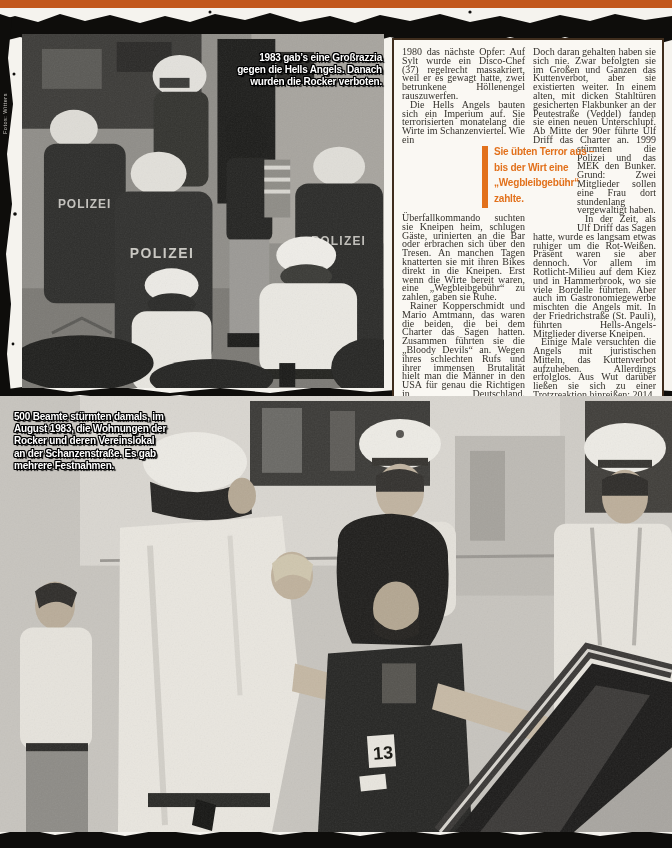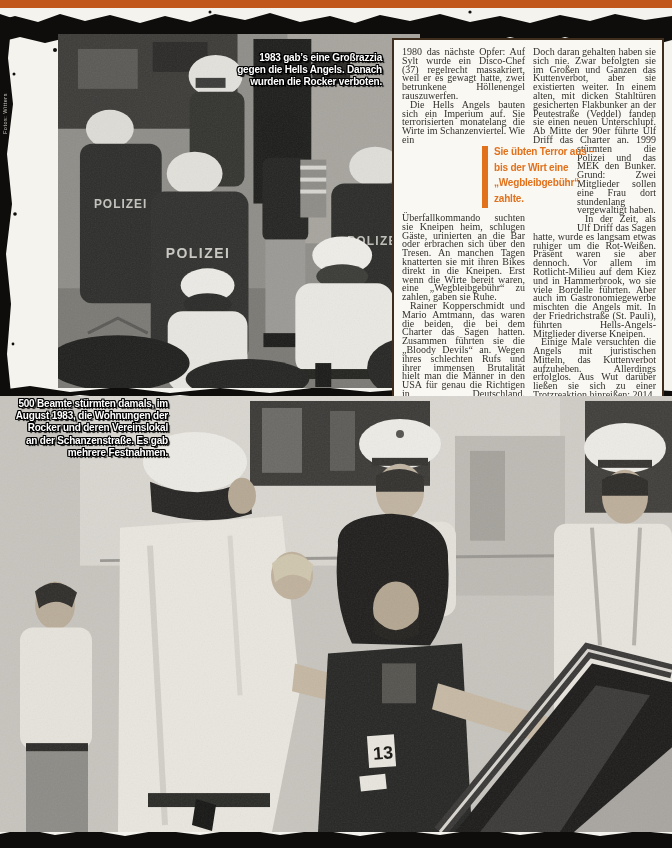--- a/index.html
+++ b/index.html
@@ -12,32 +12,32 @@
   .top-bar{position:absolute;left:0;top:0;width:672px;height:8px;background:#c2571c;}
   
   .torn{position:absolute;pointer-events:none;}
   .torn-top{left:0;top:10px;width:672px;height:44px;}
   .torn-mid{left:0;top:384px;width:672px;height:20px;}
   .torn-bottom{left:0;top:826px;width:672px;height:22px;}
   .torn-left{left:0;top:14px;width:18px;height:812px;}
   
   .photo{position:absolute;overflow:hidden;background:#777;}
   .photo svg{display:block;width:100%;height:100%;}
-  .photo-1{left:22px;top:34px;width:362px;height:354px;box-shadow:inset 0 0 18px rgba(0,0,0,.55);margin-left:36px;}
+  .photo-1{left:22px;top:34px;width:362px;height:354px;box-shadow:inset 0 0 18px rgba(0,0,0,.55);}
   .photo-2{left:0;top:396px;width:672px;height:436px;box-shadow:inset 0 0 22px rgba(0,0,0,.45);}
   
   .photo-caption{
     position:absolute;color:#fff;
     font-weight:bold;font-size:10px;line-height:1.22;letter-spacing:-0.2px;
     text-shadow:-1px 0 0 #000,1px 0 0 #000,0 -1px 0 #000,0 1px 0 #000,
                 -1px -1px 0 #000,1px 1px 0 #000,-1px 1px 0 #000,1px -1px 0 #000,
                 2px 2px 1px #000;
   }
   .caption-1{top:52px;right:290px;width:152px;text-align:right;}
-  .caption-2{left:14px;top:398px;width:154px;text-align:right;}
+  .caption-2{left:14px;top:411px;width:154px;text-align:left;}
   
   .photo-credit{
     position:absolute;left:2px;top:44px;height:90px;
     writing-mode:vertical-rl;transform:rotate(180deg);
     font-size:5.5px;color:#c9c7c2;letter-spacing:.5px;z-index:5;
   }
   
   .article-box{
     position:absolute;left:392px;top:38px;width:272px;height:360px;
     background:#faf8f3;border:2px solid #3f2d1d;box-sizing:border-box;

